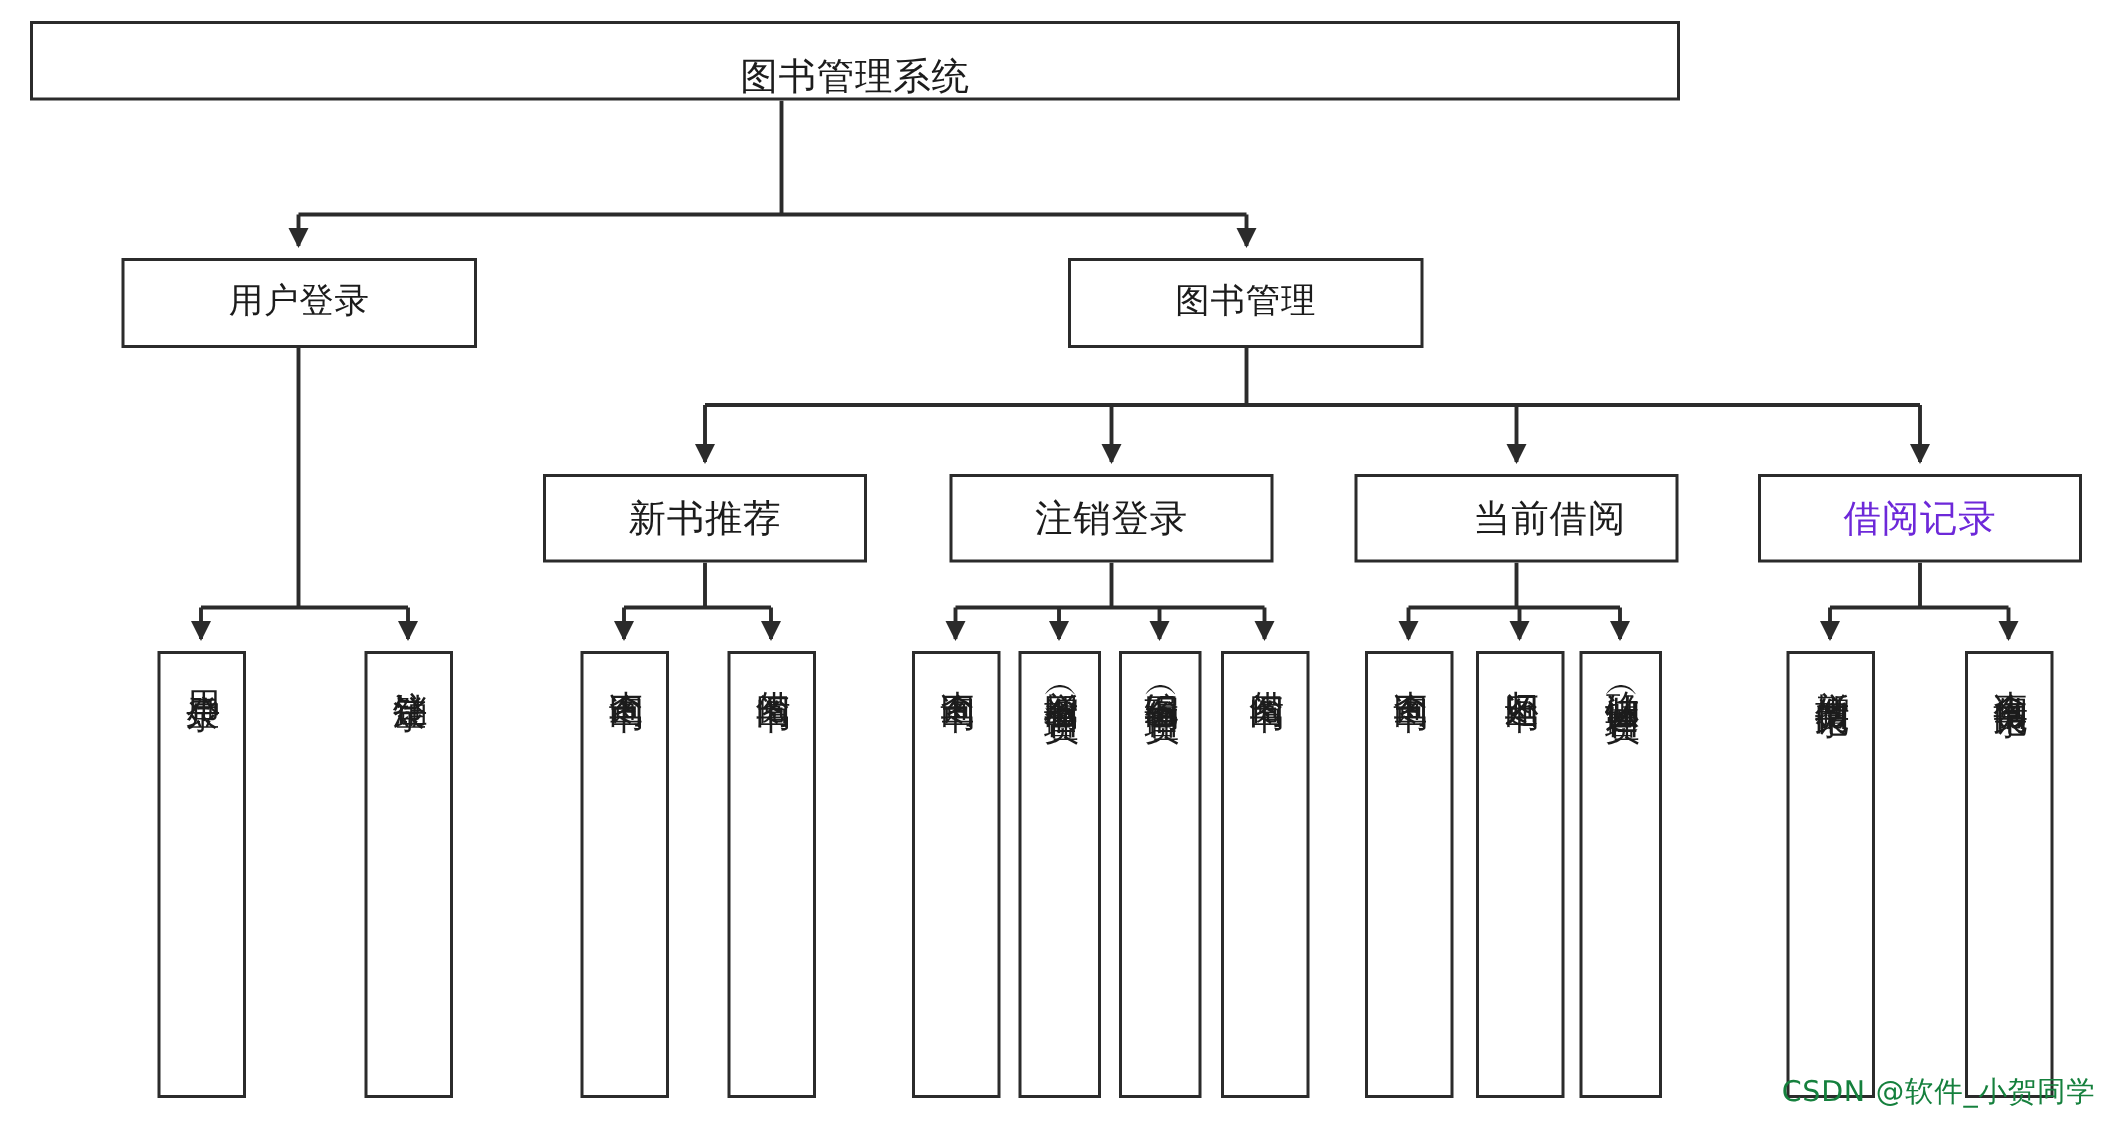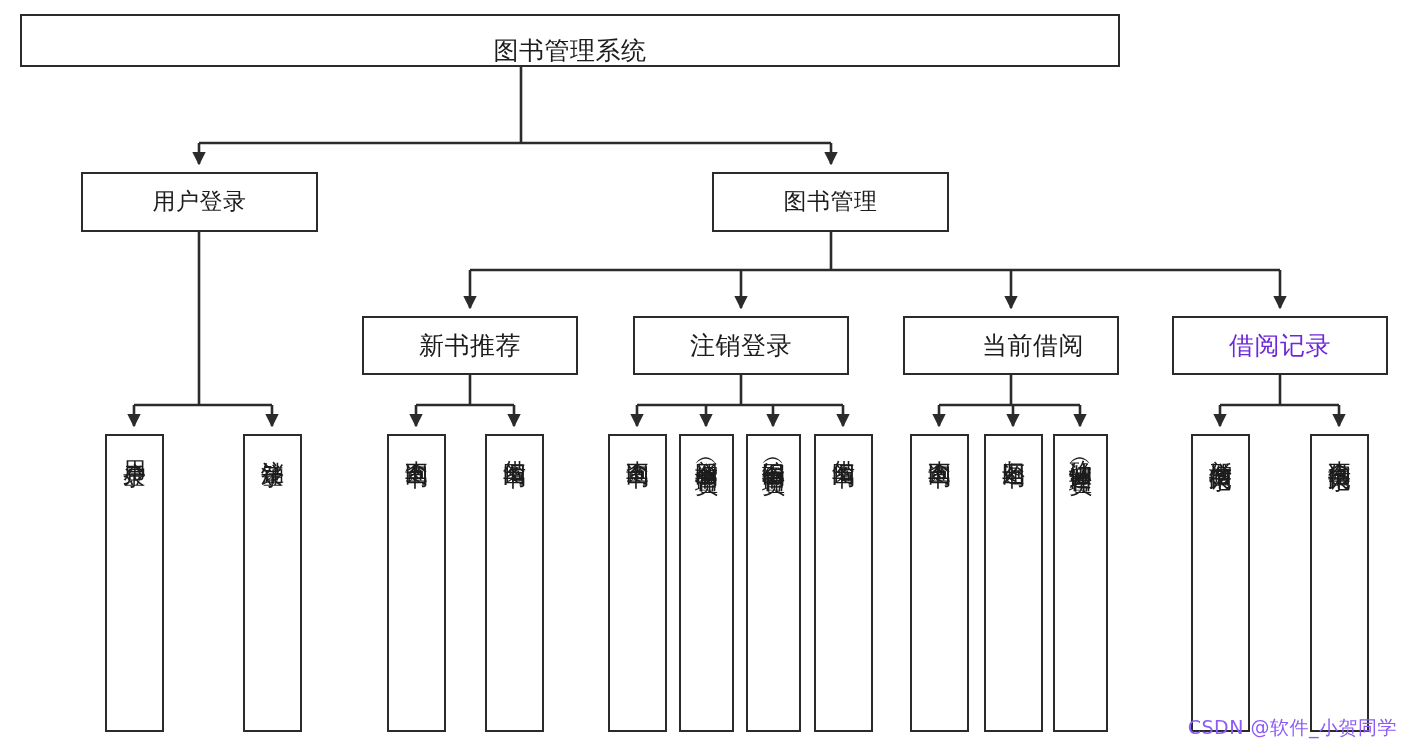--- a/index.html
+++ b/index.html
@@ -178,14 +178,14 @@
   <div class="node node-leaf" style="left: 1053px; top: 434px; width: 55px; height: 298px; border-color: rgb(43, 43, 43); color: rgb(28, 28, 28); background: rgb(255, 255, 255);">
     <span class="lbl">确认归还（管理员）</span>
   </div>
   <div class="node node-leaf" style="left: 1191px; top: 434px; width: 59px; height: 298px; border-color: rgb(43, 43, 43); color: rgb(28, 28, 28); background: rgb(255, 255, 255);">
     <span class="lbl">新增借阅记录</span>
   </div>
   <div class="node node-leaf" style="left: 1310px; top: 434px; width: 59px; height: 298px; border-color: rgb(43, 43, 43); color: rgb(28, 28, 28); background: rgb(255, 255, 255);">
     <span class="lbl">查询借阅记录</span>
   </div>
 
-  <div class="watermark" style="color: #8b5cf6;">CSDN @软件_小贺同学</div>
+  <div class="watermark" style="color: #15803d;">CSDN @软件_小贺同学</div>
 </div>
 
 </body></html>

